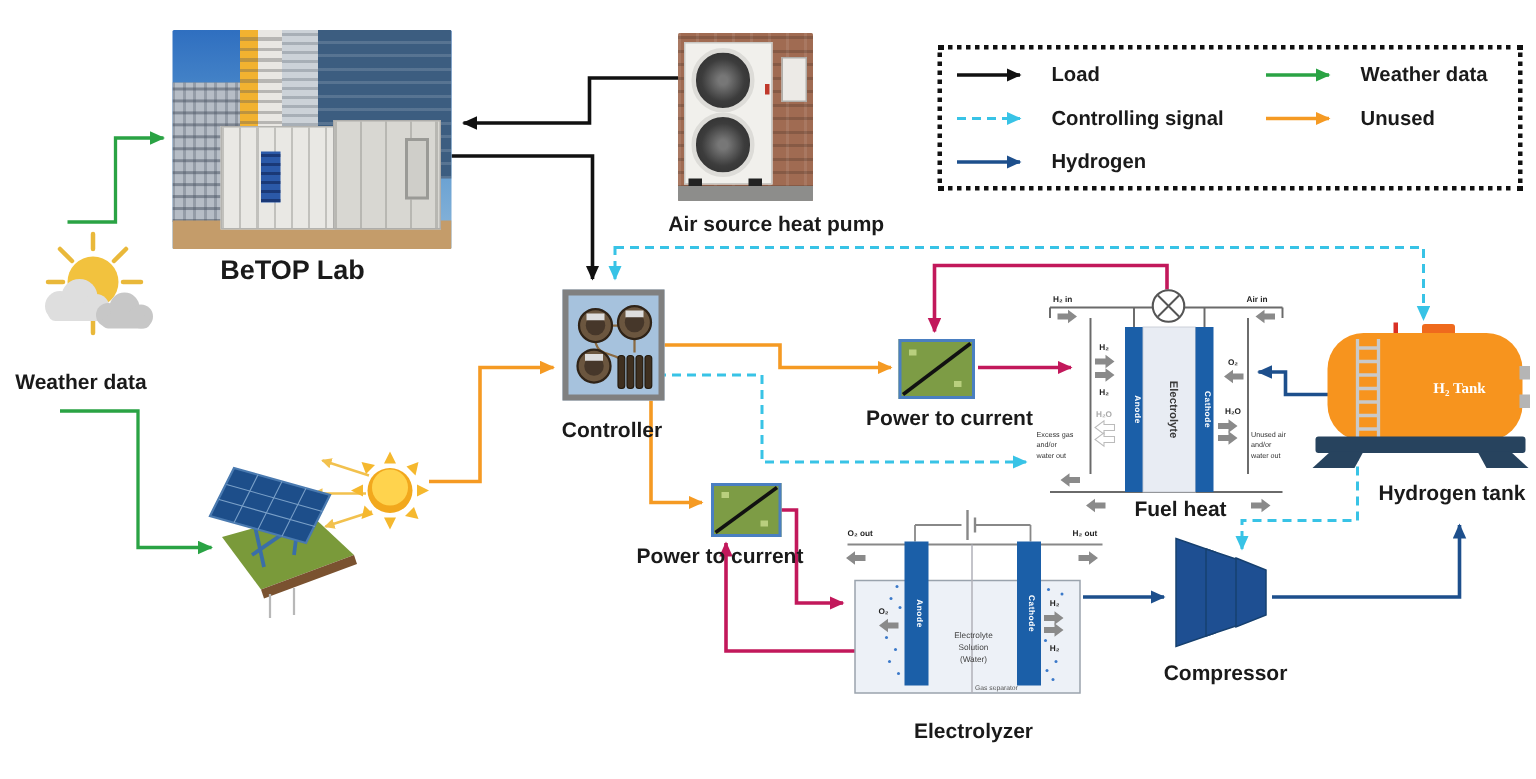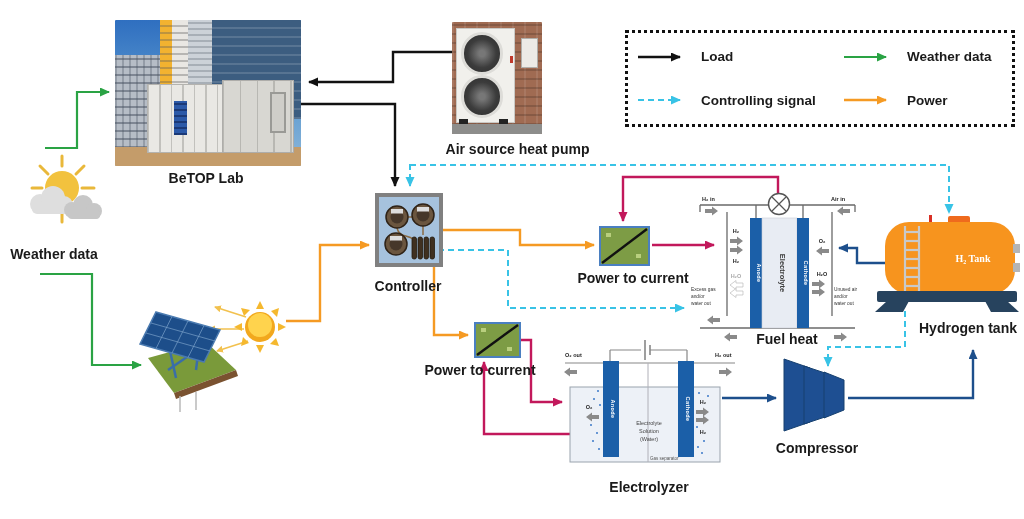--- a/index.html
+++ b/index.html
@@ -142,21 +142,27 @@
     <div class="leg-item">
       <svg width="56" height="12">
           <line x1="2" y1="6" x2="44" y2="6" class="ln ln-ctrl" marker-end="url(#arr-ctrl)"></line>
         </svg>
       <span>Controlling signal</span>
     </div>
     <div class="leg-item">
       <svg width="56" height="12">
           <line x1="2" y1="6" x2="44" y2="6" class="ln ln-power" marker-end="url(#arr-power)"></line>
         </svg>
-      <span>Power</span>
+      <span>Unused</span>
+    </div>
+    <div class="leg-item">
+      <svg width="56" height="12">
+          <line x1="2" y1="6" x2="44" y2="6" class="ln ln-h2" marker-end="url(#arr-h2)"></line>
+        </svg>
+      <span>Hydrogen</span>
     </div>
   </div>
 
   <svg class="abs" style="left:10px;top:148px" width="96" height="94" viewBox="0 0 96 94">
     <g stroke="#e9b83a" stroke-width="3" stroke-linecap="round">
       <line x1="52" y1="8" x2="52" y2="18"></line>
         <line x1="52" y1="62" x2="52" y2="74"></line>
       <line x1="22" y1="40" x2="32" y2="40"></line>
         <line x1="72" y1="40" x2="84" y2="40"></line>
       <line x1="30" y1="18" x2="38" y2="26"></line>
@@ -188,21 +194,21 @@
     <div class="lab-ground"></div>
     <div class="cont">
       <div class="cont-front">
         <div class="cont-blue"></div>
       </div>
       <div class="cont-side">
         <div class="cont-door"></div>
       </div>
     </div>
   </div>
-  <div class="lbl" style="left:144px;top:170px;width:124px;font-size:14px">BeTOP Lab</div>
+  <div class="lbl" style="left:133px;top:170px;width:124px;font-size:18px">BeTOP Lab</div>
 
   <div class="photo" id="hp-photo">
     <div class="hp-unit">
       <div class="hp-fan" style="top:4%"></div>
       <div class="hp-fan" style="top:50%"></div>
     </div>
     <div class="hp-box"></div>
     <div style="position:absolute;left:64%;top:30%;width:4%;height:7%;background:#c0392b"></div>
     <div class="hp-foot" style="left:8%"></div>
     <div class="hp-foot" style="left:52%"></div>

